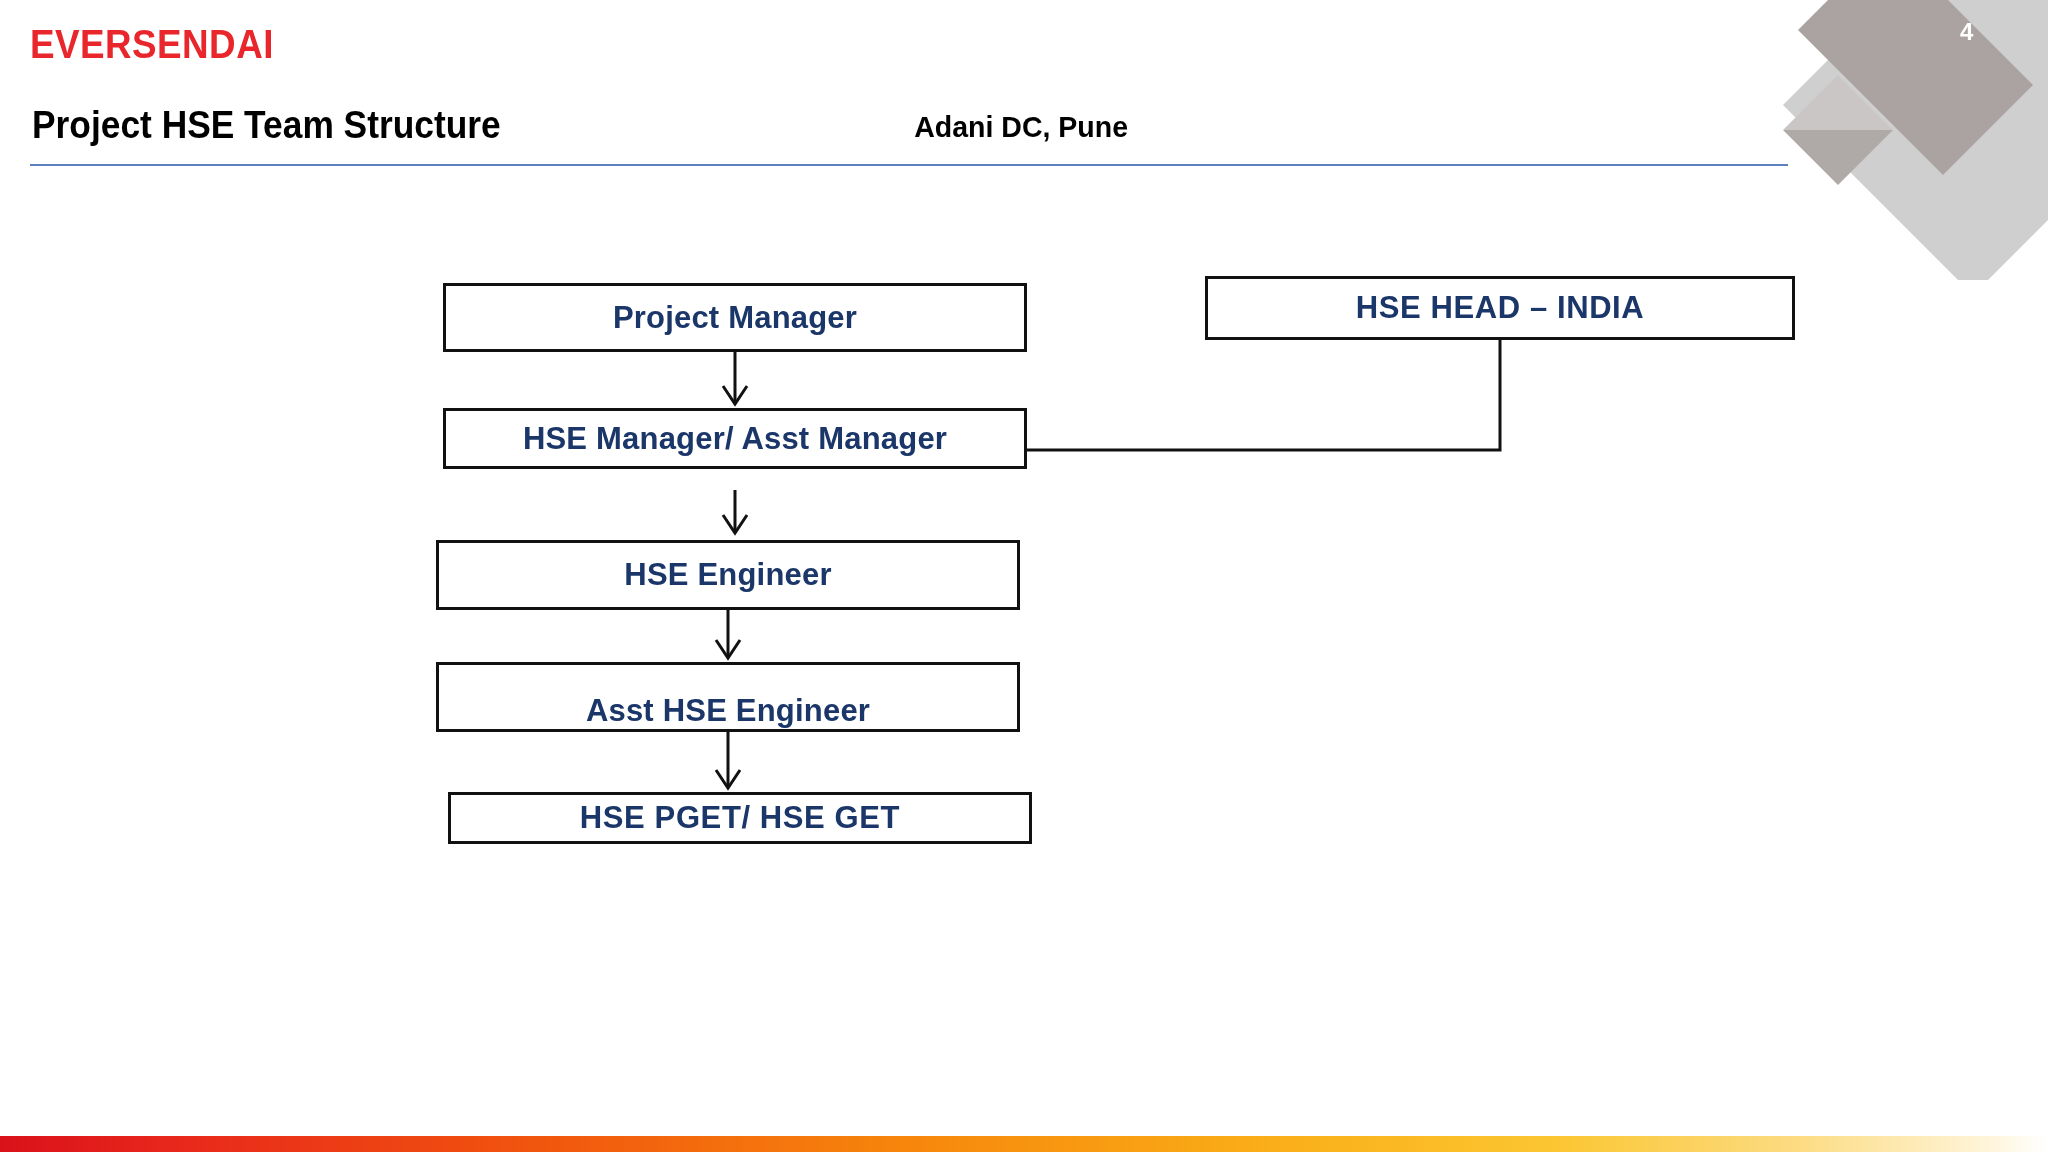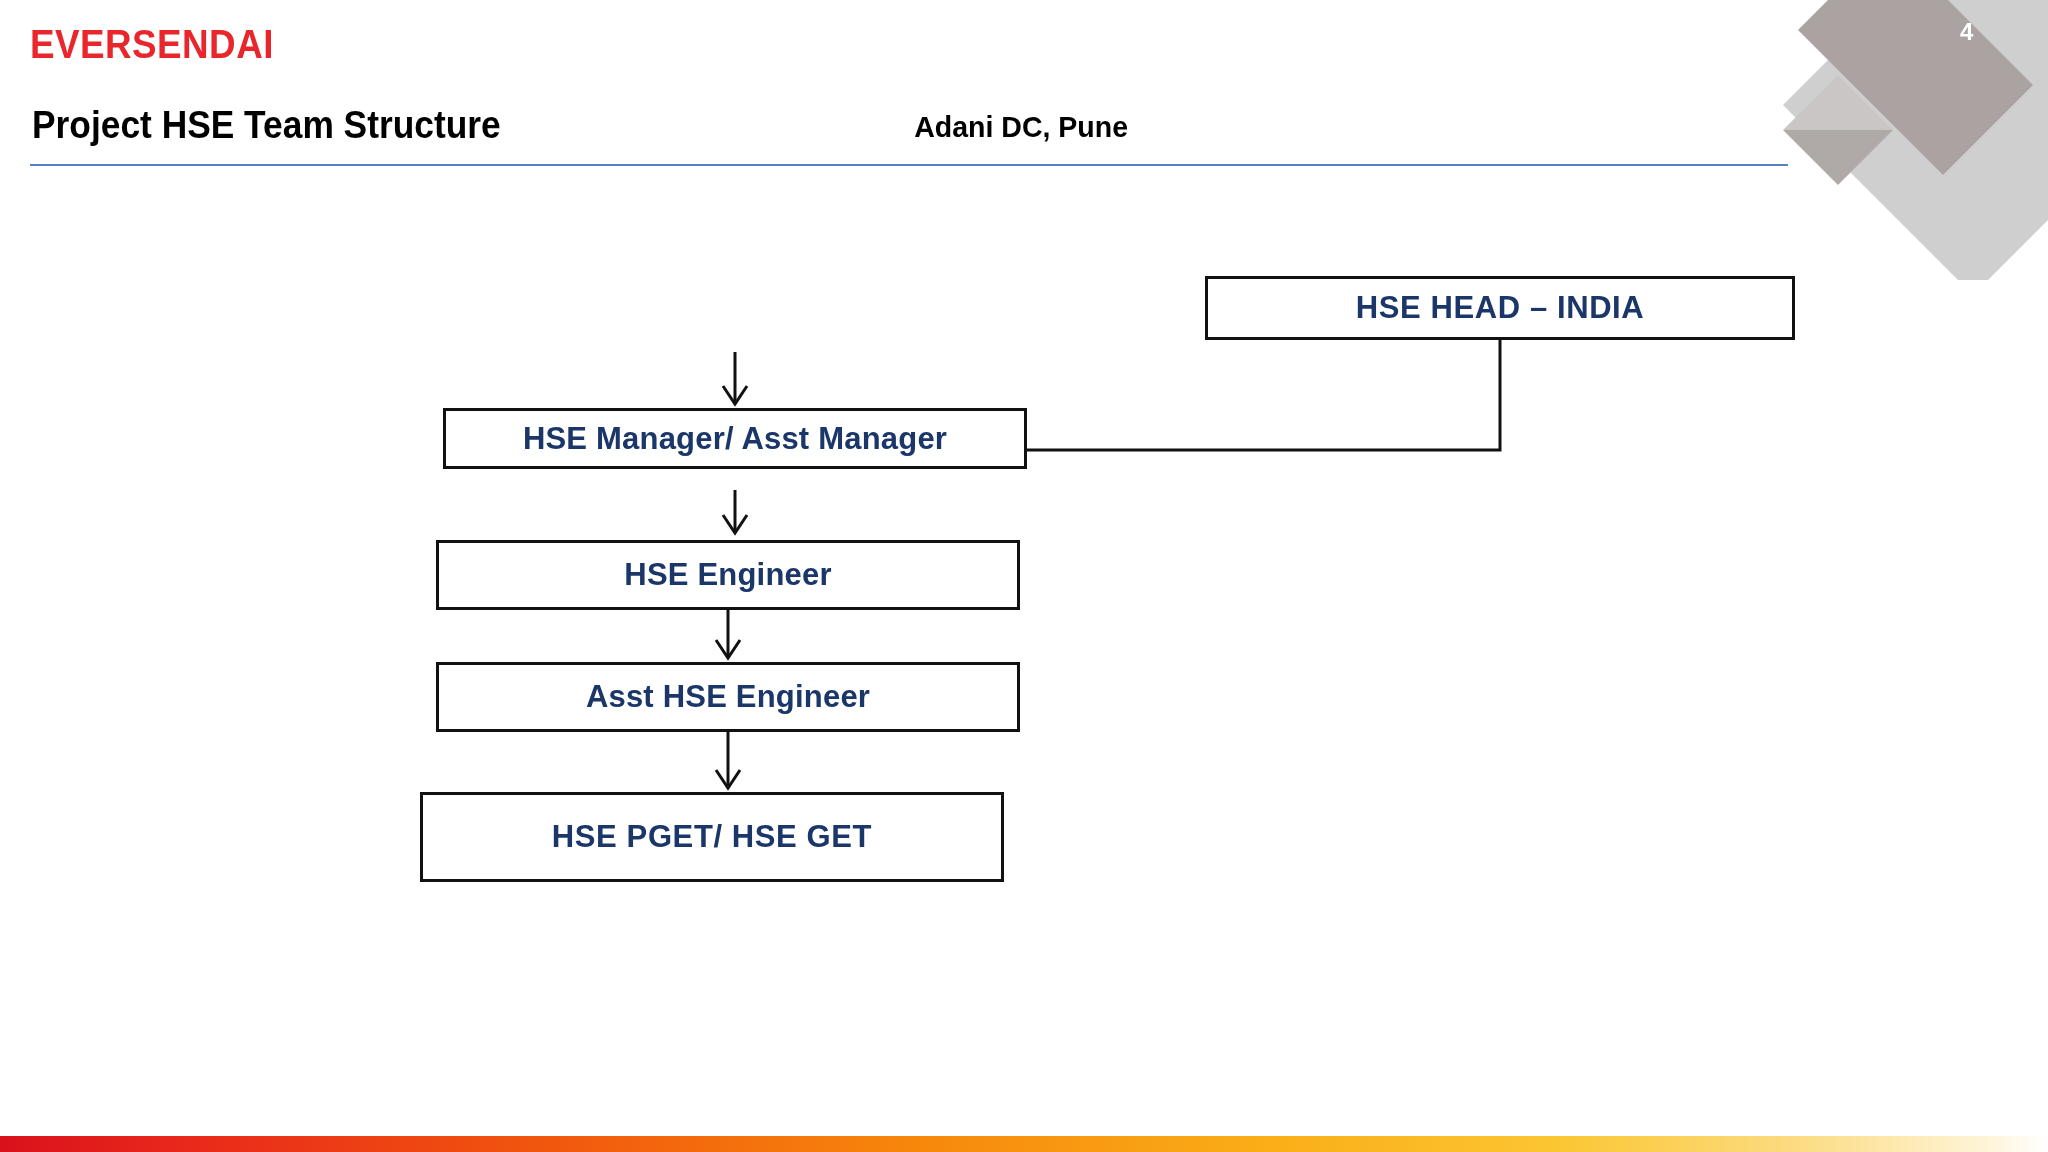--- a/index.html
+++ b/index.html
@@ -168,38 +168,41 @@
         <path d="M728,607 L728,656"></path>
         <path d="M716,640 L728,658 L740,640"></path>
 
         <path d="M728,732 L728,786"></path>
         <path d="M716,770 L728,788 L740,770"></path>
 
         <path d="M1500,330 L1500,450 L1027,450"></path>
       </g>
     </svg>
 
+    <div class="node-box" style="left:443px; top:283px; width:584px; height:69px;">
+      <span class="node-label">Project Manager</span>
+    </div>
 
     <div class="node-box" style="left:1205px; top:276px; width:590px; height:64px;">
       <span class="node-label caps">HSE HEAD – INDIA</span>
     </div>
 
     <div class="node-box" style="left:443px; top:408px; width:584px; height:61px;">
       <span class="node-label">HSE Manager/ Asst Manager</span>
     </div>
 
     <div class="node-box" style="left:436px; top:540px; width:584px; height:70px;">
       <span class="node-label">HSE Engineer</span>
     </div>
 
-    <div class="node-box" style="left:436px; top:662px; width:584px; height:70px;">
+    <div class="node-box" style="left:436px; top:662px; width:584px; height:70px;align-items:flex-end;">
       <span class="node-label">Asst HSE Engineer</span>
     </div>
 
-    <div class="node-box" style="left:420px; top:792px; width:584px; height:90px;">
+    <div class="node-box" style="left:448px; top:792px; width:584px; height:52px;">
       <span class="node-label caps">HSE PGET/ HSE GET</span>
     </div>
 
   </div>
 
   <div id="bottom-bar"></div>
 
 </div>
 
 </body></html>

